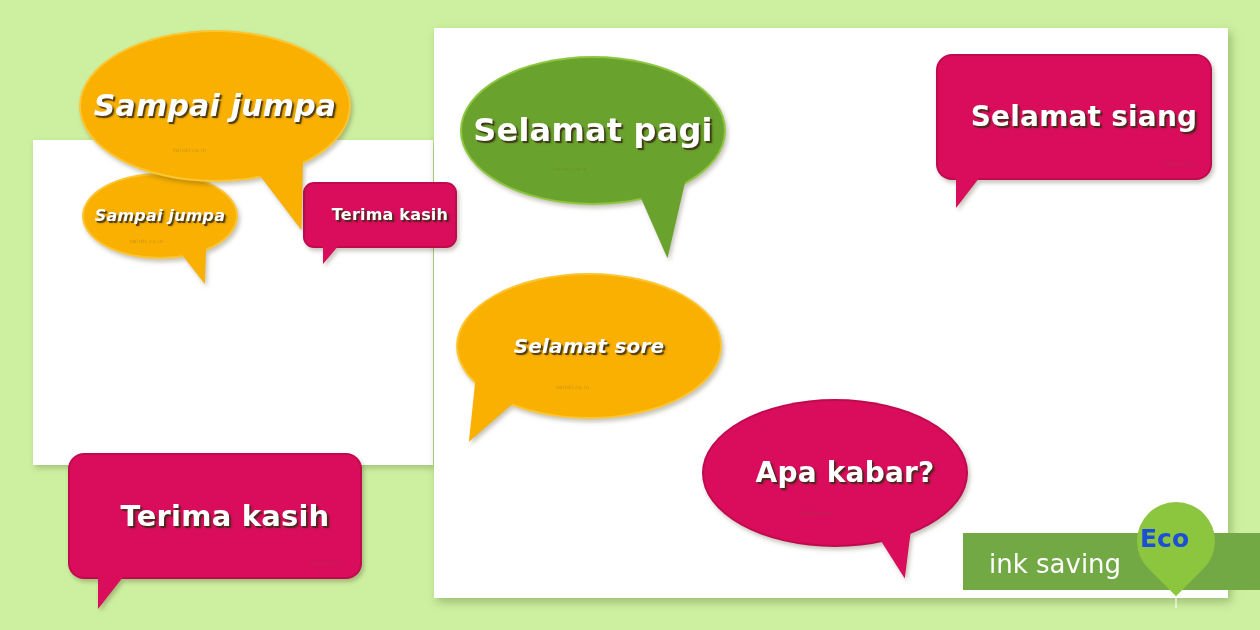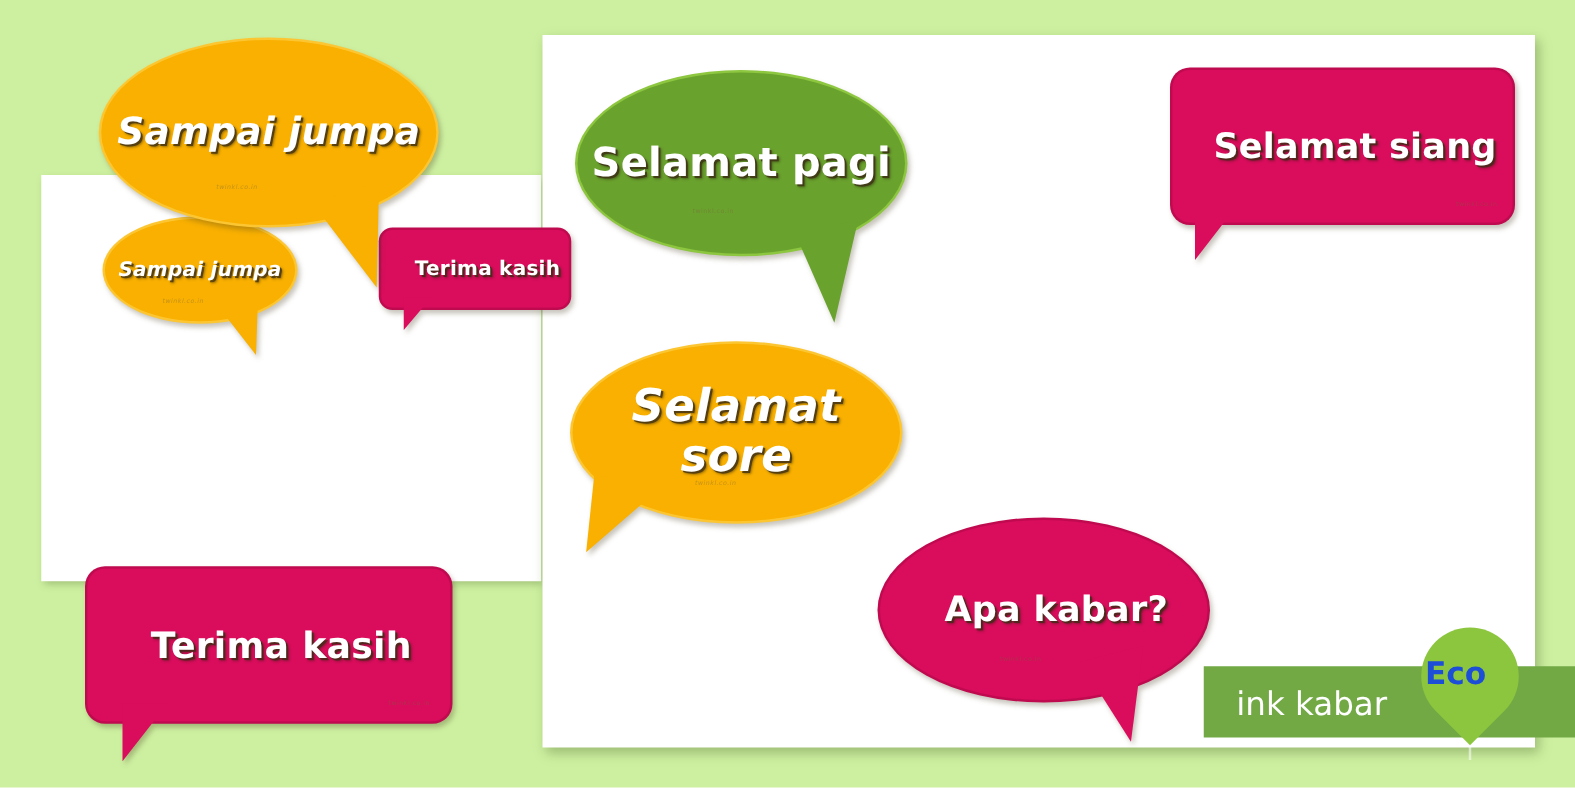--- a/index.html
+++ b/index.html
@@ -76,39 +76,39 @@
   #b-siang{left:938px;top:56px;width:272px;height:122px;}
   #b-siang .txt{font-size:28px;}
   #b-siang .tail{
     left:18px;top:108px;
     border-left:0 solid transparent;
     border-right:34px solid transparent;
     border-top:44px solid #d90d5c;
   }
 
   #b-sore{left:458px;top:275px;width:262px;height:142px;}
-  #b-sore .txt{font-size:36px;}
+  #b-sore .txt{font-size:20px;}
   #b-sore .tail{
     left:14px;top:108px;
     border-left:0 solid transparent;
     border-right:58px solid transparent;
     border-top:62px solid #f9b000;
     transform:rotate(6deg);
   }
 
   #b-malam{left:938px;top:278px;width:272px;height:122px;}
   #b-malam .txt{font-size:28px;}
   #b-malam .tail{
     left:196px;top:110px;
     border-left:32px solid transparent;
     border-right:0 solid transparent;
     border-top:44px solid #6aa22e;
   }
 
-  #b-kabar{left:704px;top:416px;width:262px;height:144px;}
+  #b-kabar{left:704px;top:401px;width:262px;height:144px;}
   #b-kabar .txt{font-size:28px;}
   #b-kabar .tail{
     left:168px;top:106px;
     border-left:24px solid transparent;
     border-right:28px solid transparent;
     border-top:72px solid #d90d5c;
     transform:rotate(-14deg);
   }
 
   
@@ -241,21 +241,21 @@
   </div>
 
   <div class="bub rect c-pink outline-pink shadowed" id="b-terima-big">
     <div class="tail c-pink-b"></div>
     <span class="txt">Terima kasih</span>
     <span class="wm" style="right:16px;bottom:10px;">twinkl.co.in</span>
   </div>
 
   <div id="eco">
     <div class="bar"></div>
-    <span class="label">ink kabar</span>
+    <span class="label">ink saving</span>
     <div class="leafwrap">
       <div class="stem"></div>
       <div class="leaf"></div>
       <div class="eco-txt">Eco</div>
     </div>
   </div>
 
 </div>
 
 </body></html>

